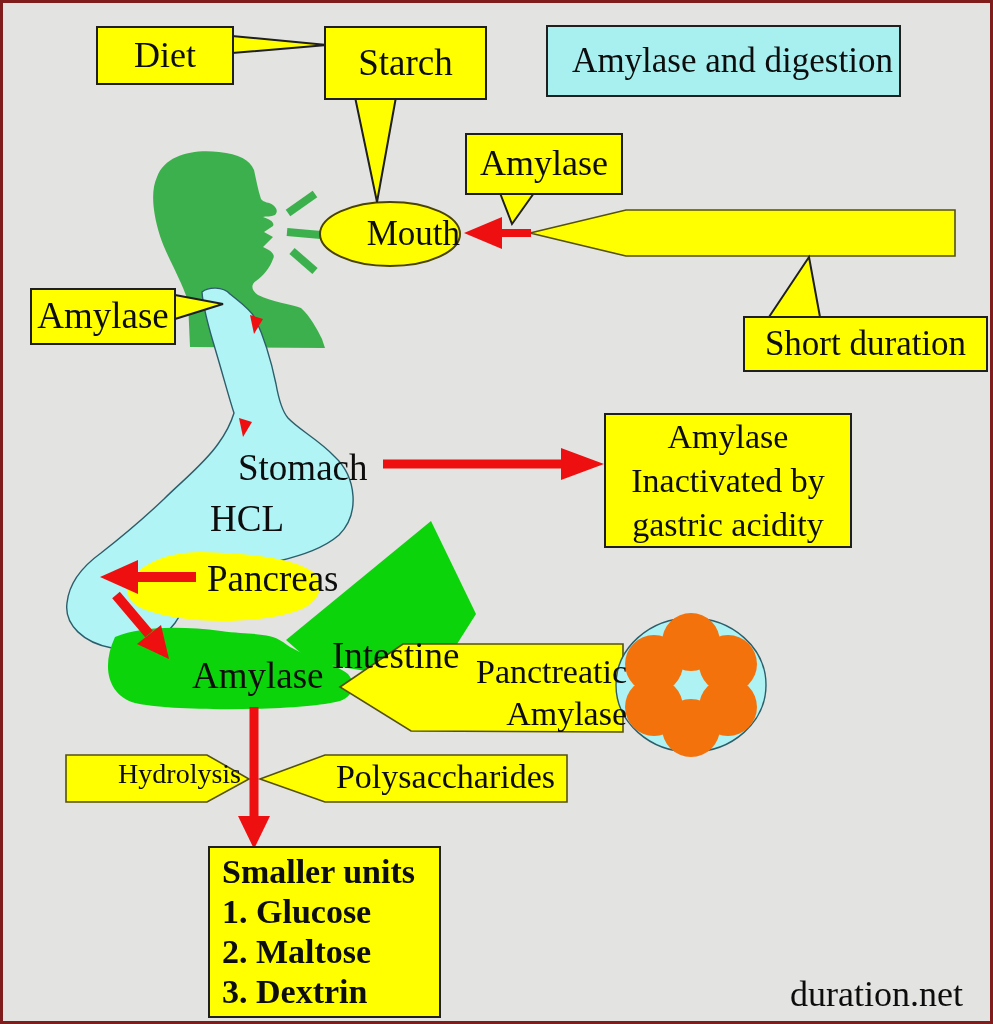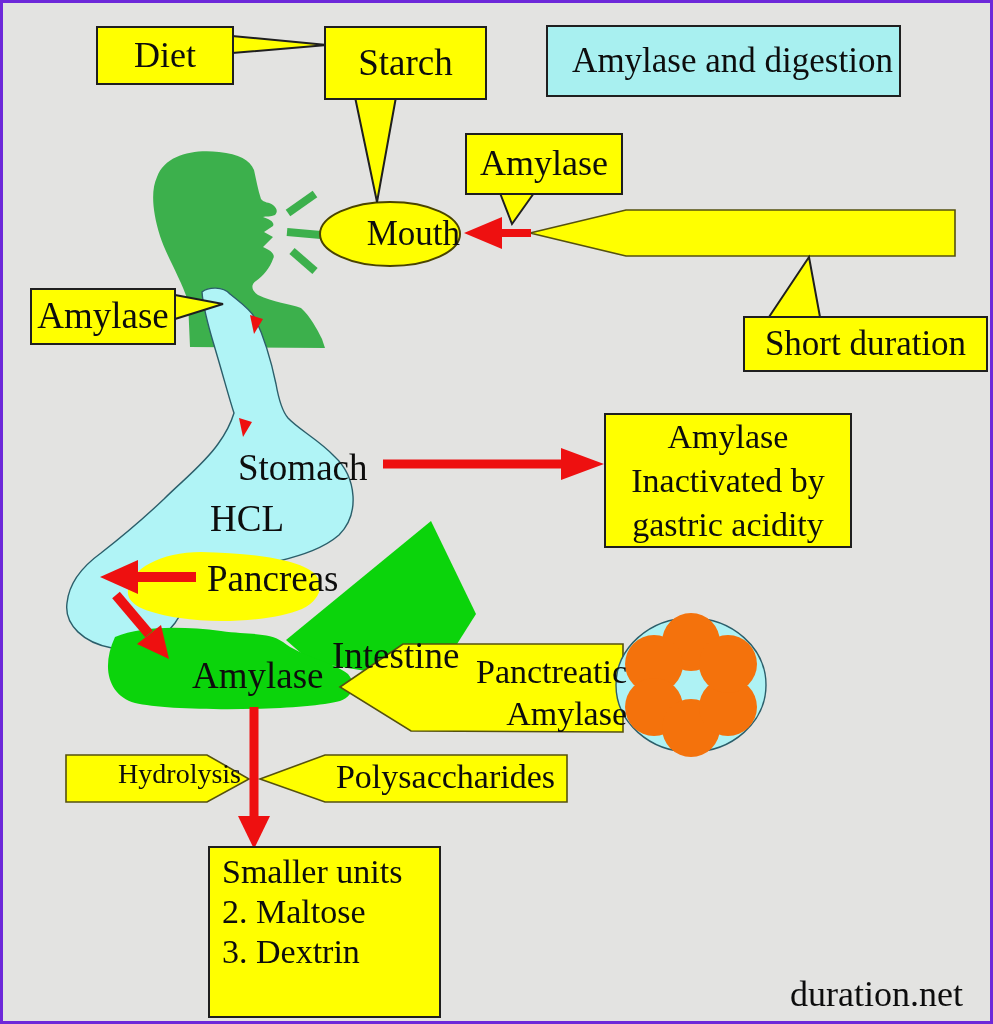--- a/index.html
+++ b/index.html
@@ -1,20 +1,20 @@
 <!DOCTYPE html>
 <html><head>
 <meta charset="utf-8">
 <style>
   html,body{margin:0;padding:0;background:#888;}
   .canvas{
     position:relative;
     width:993px;height:1024px;
     background:#e3e3e1;
-    border:3px solid #6d28d9;
+    border:3px solid #7f1d1d;
     box-sizing:border-box;
     overflow:hidden;
     font-family:"Liberation Serif","DejaVu Serif",serif;
     color:#0d0d0d;
   }
   svg.layer{position:absolute;left:0;top:0;width:993px;height:1024px;}
   .box{
     position:absolute;
     background:#ffff00;
     border:2px solid #1f1f1f;
@@ -140,22 +140,23 @@
   <div class="box" style="left:27px;top:285px;width:146px;height:57px;font-size:37px;">
     <span>Amylase</span>
   </div>
 
   <div class="box multiline" style="left:601px;top:410px;width:248px;height:135px;font-size:34px;line-height:44px;">
     <span>Amylase</span>
     <span>Inactivated by</span>
     <span>gastric acidity</span>
   </div>
 
-  <div class="box listing" style="left:205px;top:843px;width:233px;height:172px;font-size:34px;line-height:40px;">
+  <div class="box listing" style="left:205px;top:843px;width:233px;height:172px;font-size:34px;line-height:40px;font-weight:bold;">
     <span>Smaller units</span>
+    <span>1. Glucose</span>
     <span>2. Maltose</span>
     <span>3. Dextrin</span>
   </div>
 
   <div class="lbl center" style="left:317px;top:211px;width:140px;font-size:35px;">Mouth</div>
 
 
   <div class="lbl" style="left:235px;top:443px;font-size:37px;">Stomach</div>
 
   <div class="lbl" style="left:207px;top:494px;font-size:37px;">HCL</div>

